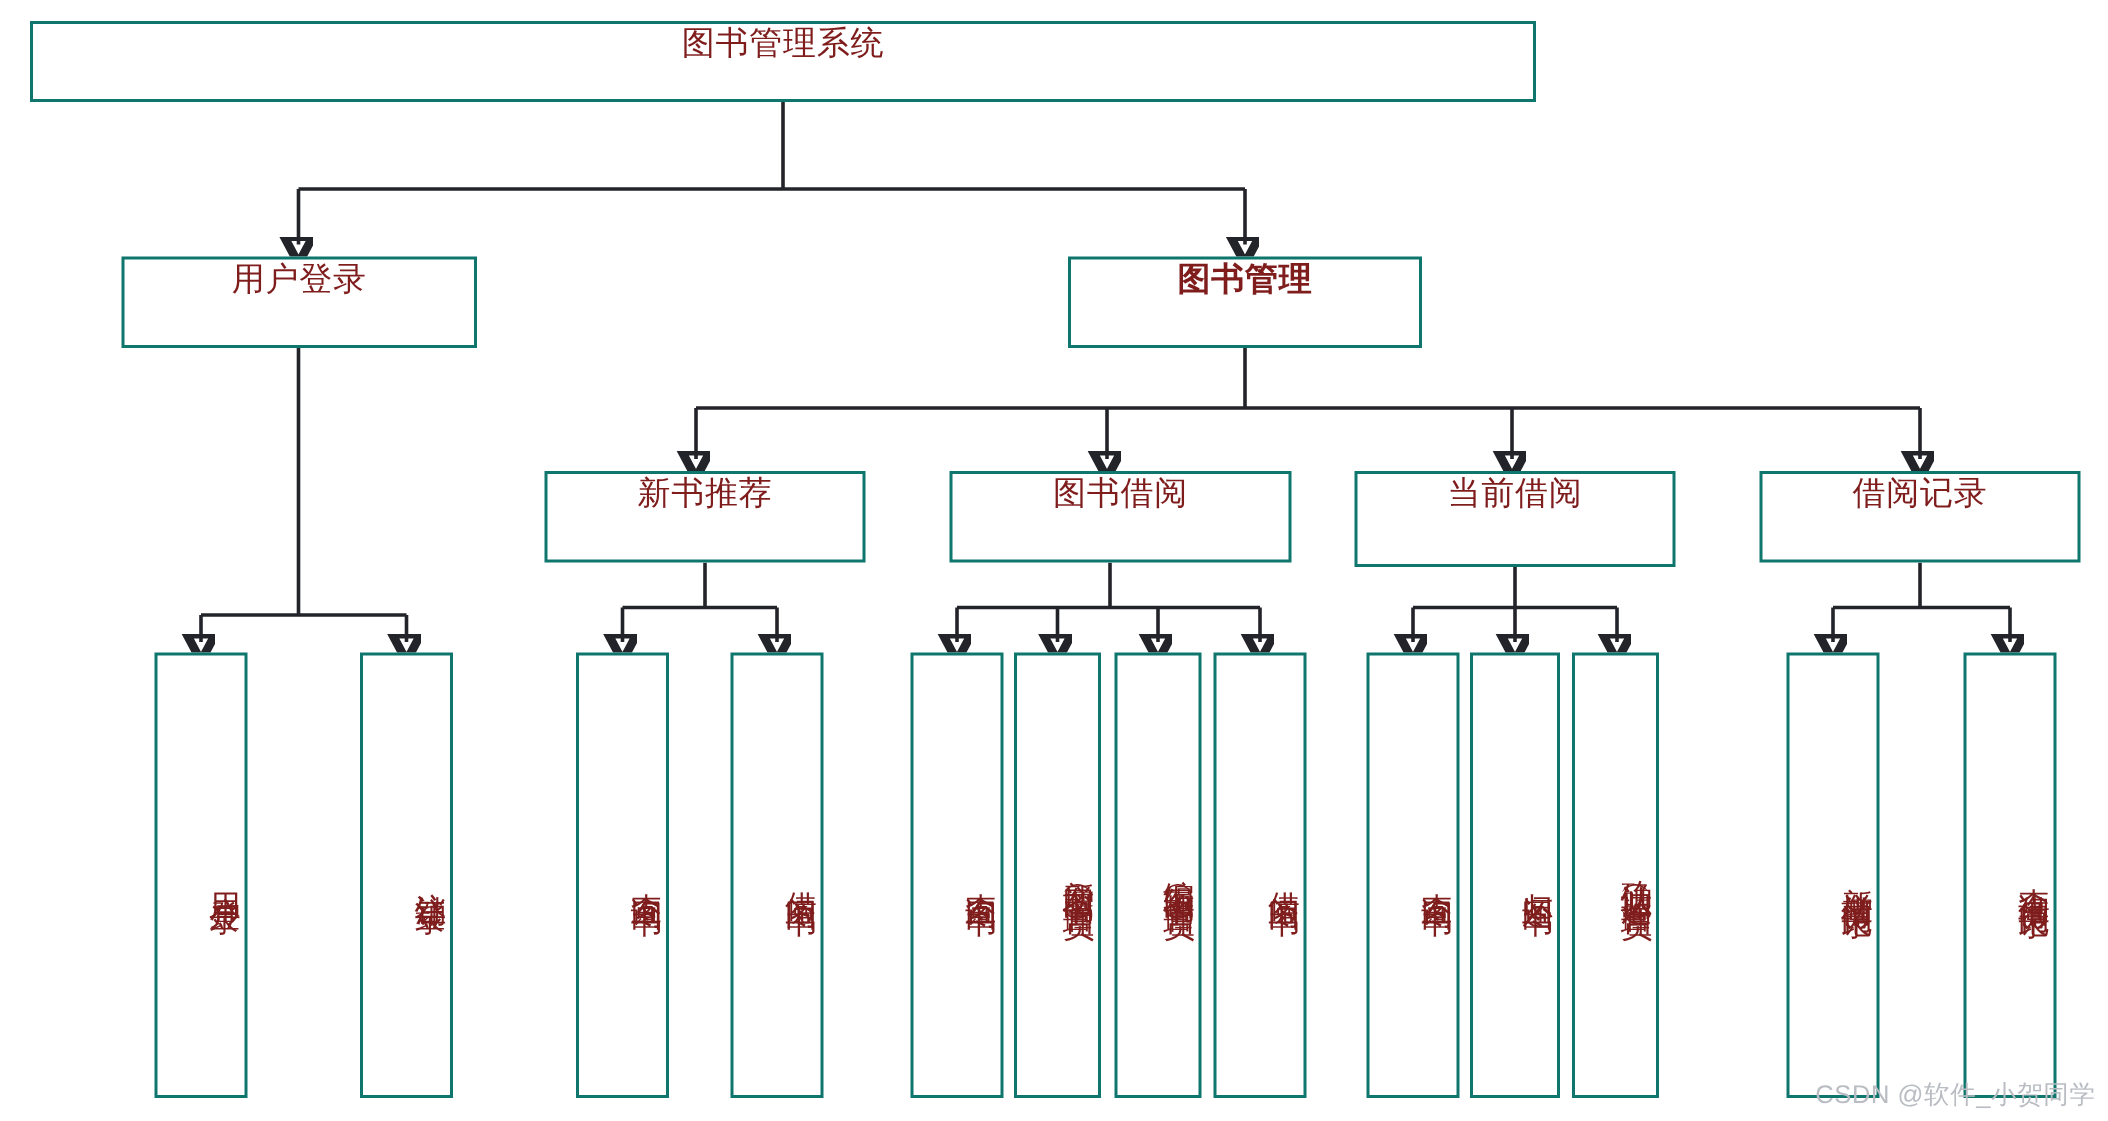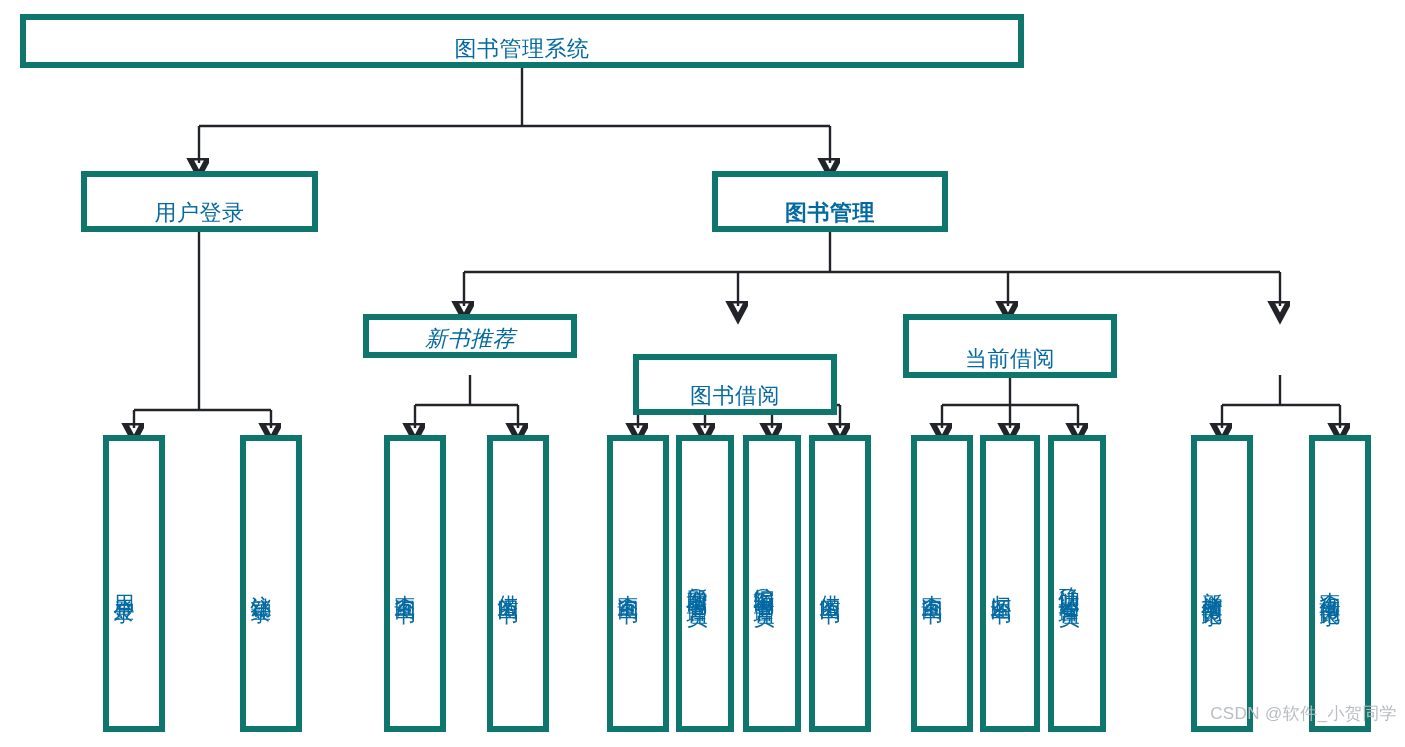--- a/index.html
+++ b/index.html
@@ -15,26 +15,26 @@
     position: relative;
     width: 1405px;
     height: 747px;
     background: #ffffff;
     overflow: hidden;
   }
   
   .node {
     position: absolute;
     box-sizing: border-box;
-    border: 6px solid #0f766e;
+    border: 2px solid #0f766e;
     background: #ffffff;
     display: flex;
-    align-items: flex-end;
+    align-items: flex-start;
     justify-content: center;
-    color: #0369a1;
+    color: #7f1d1d;
     letter-spacing: 0.5px;
   }
   .node.h {
     font-size: 22px;
     line-height: 1.2;
     white-space: nowrap;
   }
   .node.v {
     font-size: 21px;
     writing-mode: vertical-rl;
@@ -60,21 +60,21 @@
   }
   #wires path, #wires line {
     stroke: #23242a;
     stroke-width: 2.4;
     fill: none;
   }
   
   #watermark {
     position: absolute;
     right: 8px;
-    bottom: 22px;
+    bottom: 6px;
     font-size: 17px;
     color: #b9bcc2;
     white-space: nowrap;
     letter-spacing: 0.4px;
   }
 </style>
 </head>
 <body>
 
 <div id="canvas">
@@ -135,32 +135,35 @@
   </div>
 
   <div class="node h" style="left:81px; top:171px; width:237px; height:61px;">
     <span>用户登录</span>
   </div>
 
   <div class="node h" style="left:712px; top:171px; width:236px; height:61px;font-weight:bold;">
     <span>图书管理</span>
   </div>
 
-  <div class="node h" style="left:363px; top:314px; width:214px; height:44px;font-style:italic;">
+  <div class="node h" style="left:363px; top:314px; width:214px; height:61px;">
     <span>新书推荐</span>
   </div>
 
-  <div class="node h" style="left:633px; top:314px; width:204px; height:61px;margin-top:40px;">
+  <div class="node h" style="left:633px; top:314px; width:228px; height:61px;">
     <span>图书借阅</span>
   </div>
 
   <div class="node h" style="left:903px; top:314px; width:214px; height:64px;">
     <span>当前借阅</span>
   </div>
 
+  <div class="node h" style="left:1173px; top:314px; width:214px; height:61px;">
+    <span>借阅记录</span>
+  </div>
 
   <div class="node v" style="left:103px; top:435px; width:62px; height:297px;">
     <span class="vtext">用户登录</span>
   </div>
   <div class="node v" style="left:240px; top:435px; width:62px; height:297px;">
     <span class="vtext">注销登录</span>
   </div>
 
   <div class="node v" style="left:384px; top:435px; width:62px; height:297px;">
     <span class="vtext">查询图书</span>

